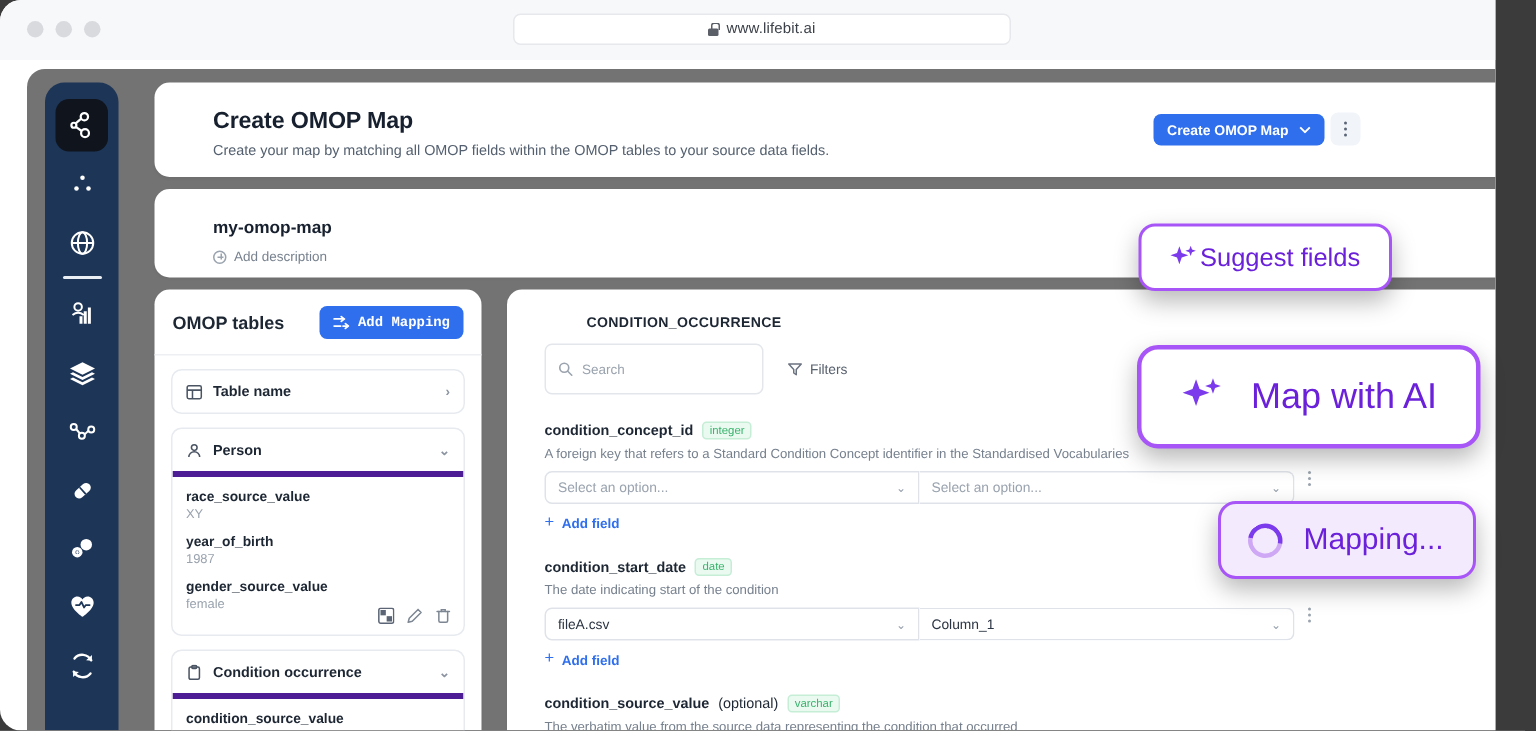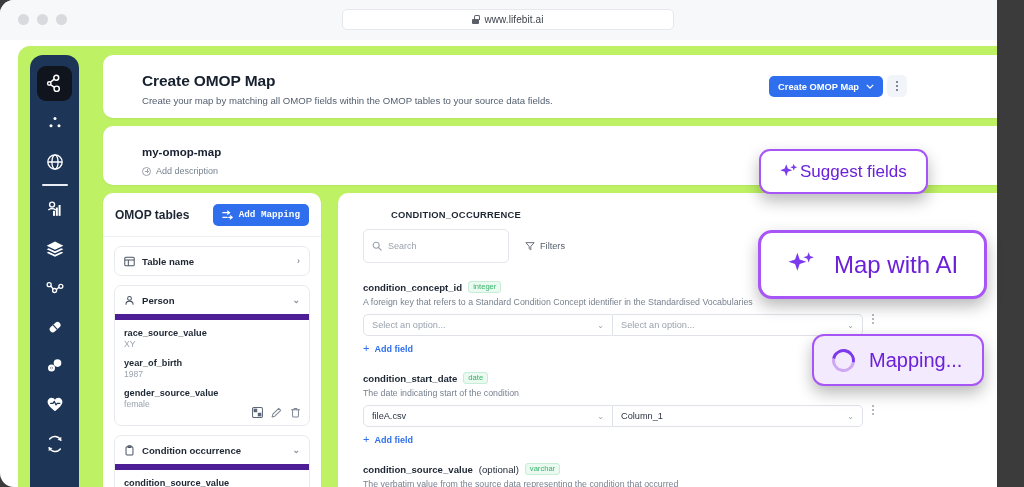--- a/index.html
+++ b/index.html
@@ -47,21 +47,21 @@
     content: ""; position: absolute; left: 1.5px; top: 0;
     width: 4px; height: 4px; border: 1.2px solid #5a5f68;
     border-bottom: none; border-radius: 2px 2px 0 0;
   }
   .urlbar .url { font-size: 10px; color: #3c4149; letter-spacing: .1px; }
 
   
   .app {
     position: absolute; left: 18px; top: 46px;
     width: 979px; height: 441px;
-    background: #bef264;
+    background: #737373;
     border-radius: 12px 0 0 0;
     overflow: hidden;
   }
 
   
   .sidebar {
     position: absolute; left: 12px; top: 9px;
     width: 49px; height: 432px;
     background: #1d3557;
     border-radius: 13px 13px 0 0;
@@ -167,21 +167,21 @@
     border: 1px solid #e7eaef; border-radius: 7px;
     background: #fff; margin-bottom: 9px; overflow: hidden;
   }
   .tbl-row {
     height: 28px; display: flex; align-items: center; gap: 7px;
     padding: 0 9px;
     font-size: 9.6px; font-weight: 600; color: #1d2633;
     cursor: pointer;
   }
   .tbl-row .chev { margin-left: auto; color: #8b94a1; font-size: 9px; }
-  .tbl-body { border-top: 6px solid #4c1d95; padding: 7px 9px 8px; position: relative; }
+  .tbl-body { border-top: 4px solid #4c1d95; padding: 7px 9px 8px; position: relative; }
   .fld { margin-bottom: 6px; }
   .fld:last-child { margin-bottom: 0; }
   .fld-name { font-size: 9.2px; font-weight: 600; color: #1d2633; line-height: 1.35; }
   .fld-val  { font-size: 8.6px; color: #9aa3ae; line-height: 1.35; }
   .fld-actions {
     position: absolute; right: 8px; bottom: 7px;
     display: flex; align-items: center; gap: 8px;
   }
   .fld-actions span { cursor: pointer; display: flex; }
 

